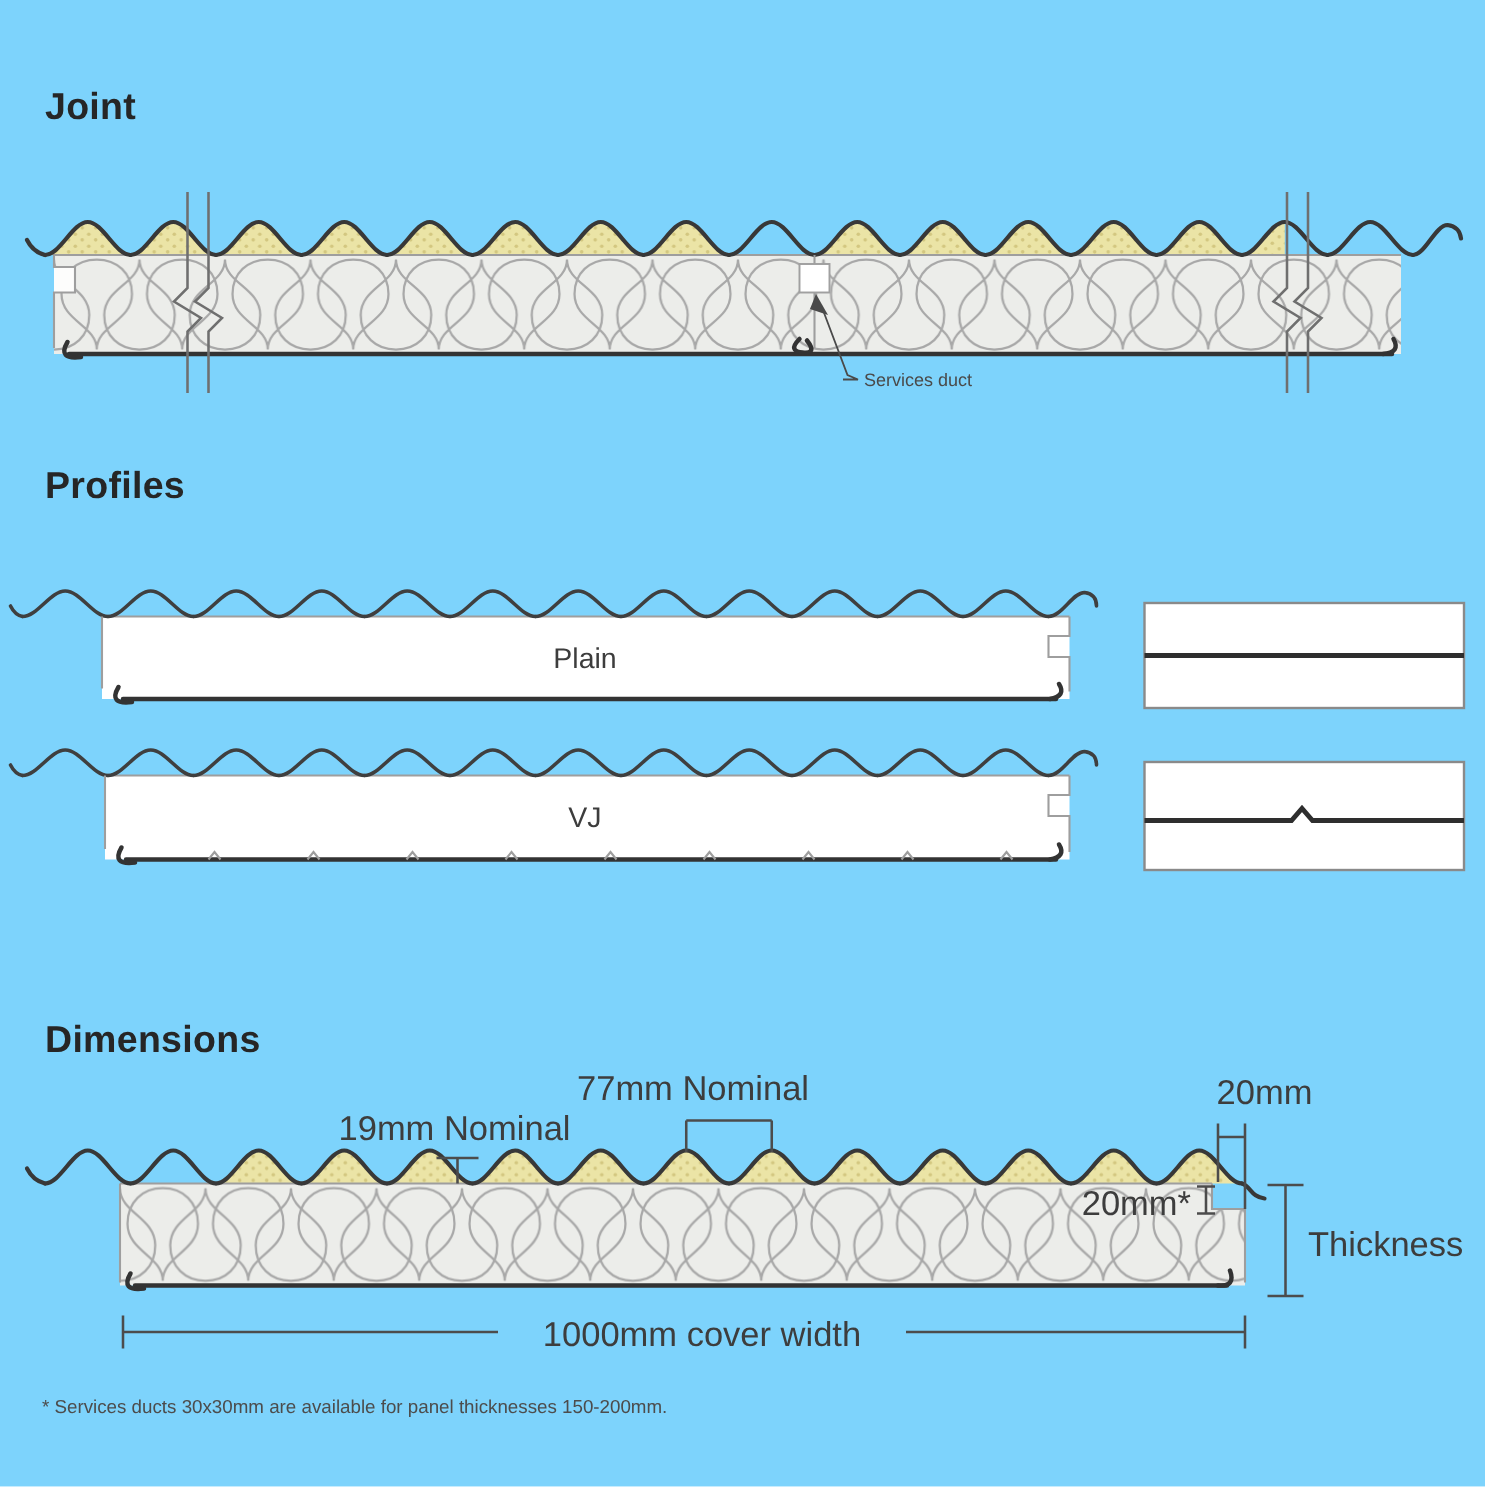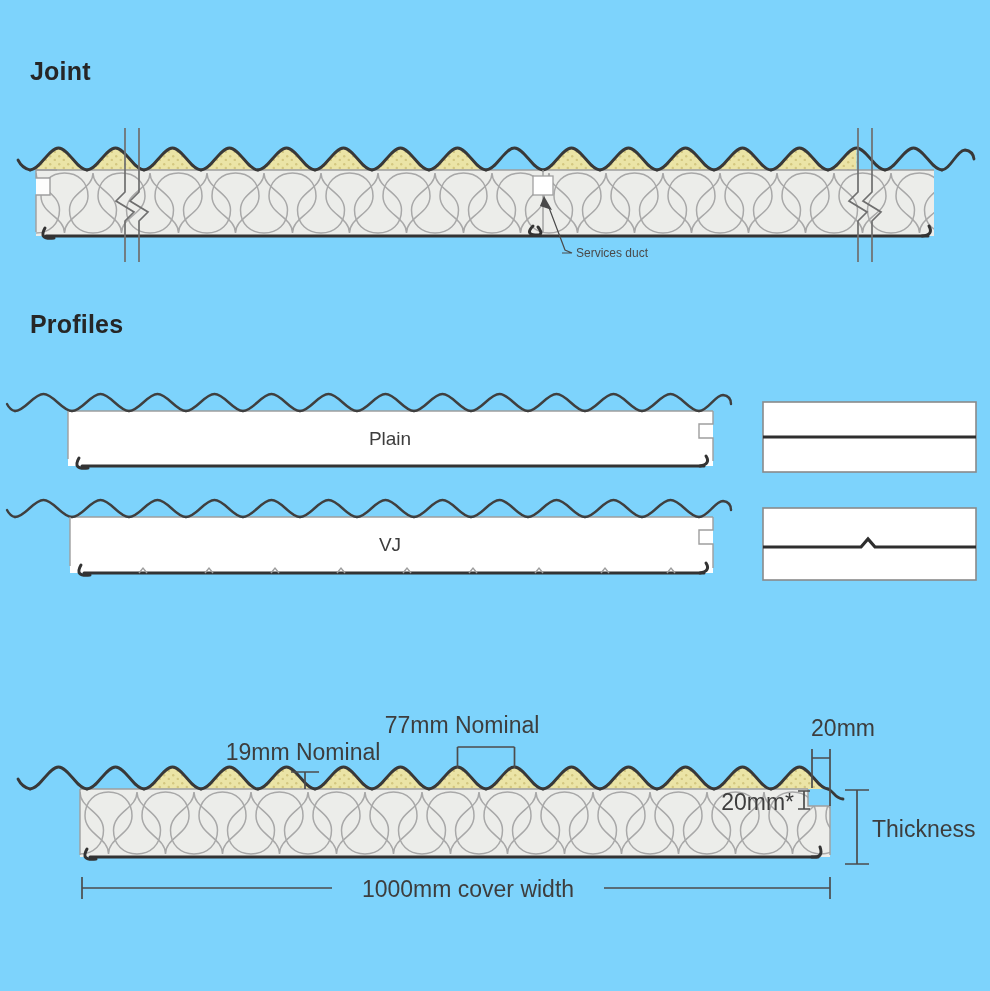--- a/index.html
+++ b/index.html
@@ -28,20 +28,21 @@
   .boxln{stroke:#2e2e2e;stroke-width:3.2;fill:none;}
   .leader{stroke:#4a4a4a;stroke-width:1.2;fill:none;}
 </style>
 </head>
 <body>
 
 <div class="page">
 
   <h2 class="hd" style="top:57px">Joint</h2>
   <h2 class="hd" style="top:310px">Profiles</h2>
+  <h2 class="hd" style="top:679px">Dimensions</h2>
 
   <svg width="990" height="991" viewBox="0 0 990 991">
     <defs>
       <path id="wJ" d="M0,0 C10,0 18.5,-22 28.5,-22 C38.5,-22 47,0 57,0"></path>
       <path id="hJ" d="M0,0 C10,0 18.5,-22 28.5,-22 C38.5,-22 47,0 57,0 Z"></path>
       <path id="wP" d="M0,0 C10,0 18.5,-17 28.5,-17 C38.5,-17 47,0 57,0"></path>
       <g id="brk">
         <path d="M0,0 V64 L-9,73 L9,84 L0,93 V134"></path>
         <path d="M14,0 V64 L5,73 L23,84 L14,93 V134"></path>
       </g>
@@ -245,13 +246,14 @@
 
       <text class="t24 mid" x="462" y="733">77mm Nominal</text>
       <text class="t24 mid" x="303" y="760">19mm Nominal</text>
       <text class="t24 mid" x="843" y="736">20mm</text>
       <text class="t24 end" x="794" y="810">20mm*</text>
       <text class="t24" x="872" y="837">Thickness</text>
       <text class="t24 mid" x="468" y="897">1000mm cover width</text>
     </g>
   </svg>
 
+  <div class="footnote">* Services ducts 30x30mm are available for panel thicknesses 150-200mm.</div>
 </div>
 
 </body></html>

